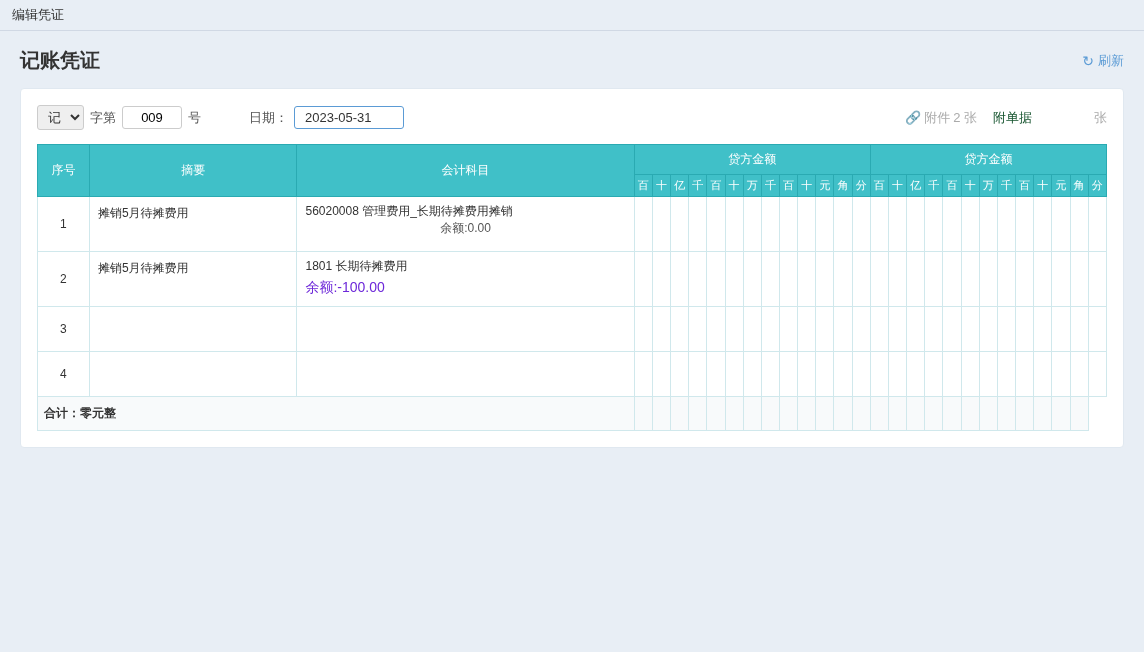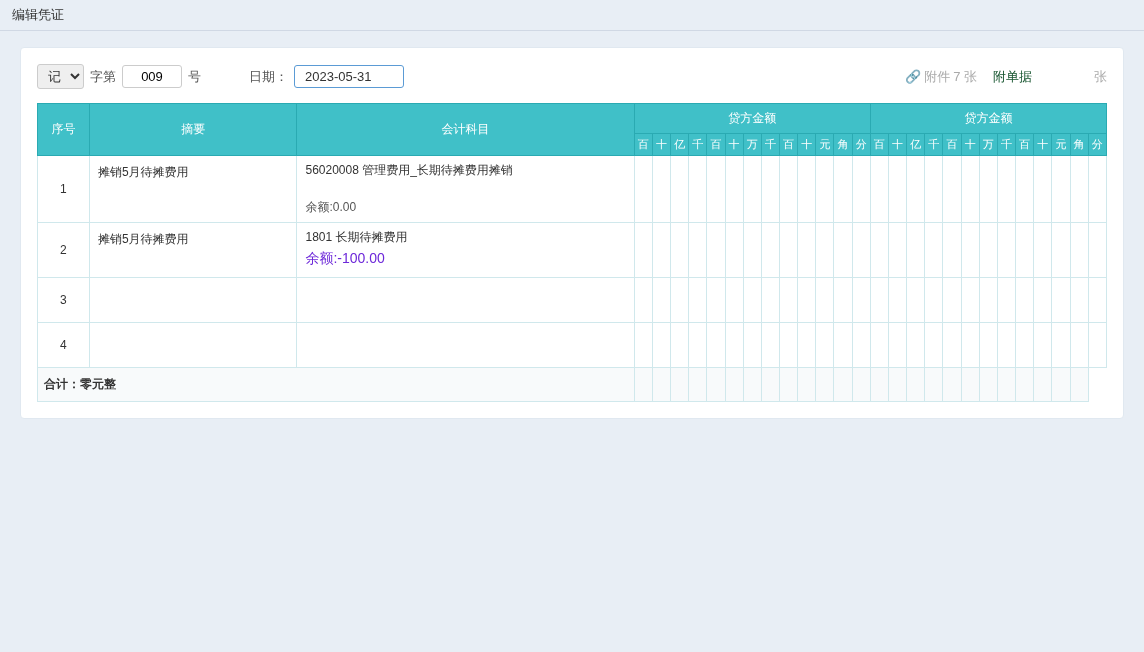--- a/index.html
+++ b/index.html
@@ -178,41 +178,48 @@
     }
   </style>
 </head>
 <body>
 
 <div class="title-bar">
   <span>编辑凭证</span>
 </div>
 
 <div class="main-container">
+  <div class="page-header">
+    <h1 class="page-title">记账凭证</h1>
+    <button class="refresh-btn">
+      <span style="font-size:14px;">↻</span>
+      <span>刷新</span>
+    </button>
+  </div>
 
   <div class="card">
 
     <div class="voucher-meta">
       <div class="meta-item">
         <select class="meta-select">
           <option>记</option>
         </select>
         <span class="meta-label">字第</span>
         <input class="meta-input" type="text" value="009" style="">
         <span class="meta-label">号</span>
       </div>
       <div class="meta-item" style="margin-left: 40px;">
         <span class="meta-label">日期：</span>
         <input class="meta-date-input" type="text" value="2023-05-31" style="">
       </div>
       <div class="meta-right">
         <span class="attachment-link">
           <span>🔗</span>
           <span>附件</span>
-          <span>7 张</span>
+          <span>2 张</span>
         </span>
         <span class="single-receipt">附单据</span>
         <input class="zhang-input" type="text" value="" style="">
         <span>张</span>
       </div>
     </div>
 
     <table class="voucher-table">
       <thead>
         <tr>
@@ -251,21 +258,21 @@
           <th class="amount-col">分</th>
         </tr>
       </thead>
       <tbody id="table-body">
       <tr>
             <td class="row-seq" style="text-align: center; vertical-align: middle;">1</td>
             <td style="vertical-align: top; min-height: 50px;">
               <div style="padding:4px 2px;">摊销5月待摊费用</div>
             </td>
             <td>
-              <div style="padding:2px;">56020008 管理费用_长期待摊费用摊销<div class="balance-text" style="margin-top:20px;">余额:0.00</div></div>
+              <div style="padding:2px;">56020008 管理费用_长期待摊费用摊销<div class="balance-text" style="margin-top:0;text-align:center;">余额:0.00</div></div>
             </td>
             <td class="amount-col" style="min-width: 14px; height: 55px;"></td>
             <td class="amount-col" style="min-width: 14px; height: 55px;"></td>
             <td class="amount-col" style="min-width: 14px; height: 55px;"></td>
             <td class="amount-col" style="min-width: 14px; height: 55px;"></td>
             <td class="amount-col" style="min-width: 14px; height: 55px;"></td>
             <td class="amount-col" style="min-width: 14px; height: 55px;"></td>
             <td class="amount-col" style="min-width: 14px; height: 55px;"></td>
             <td class="amount-col" style="min-width: 14px; height: 55px;"></td>
             <td class="amount-col" style="min-width: 14px; height: 55px;"></td>

